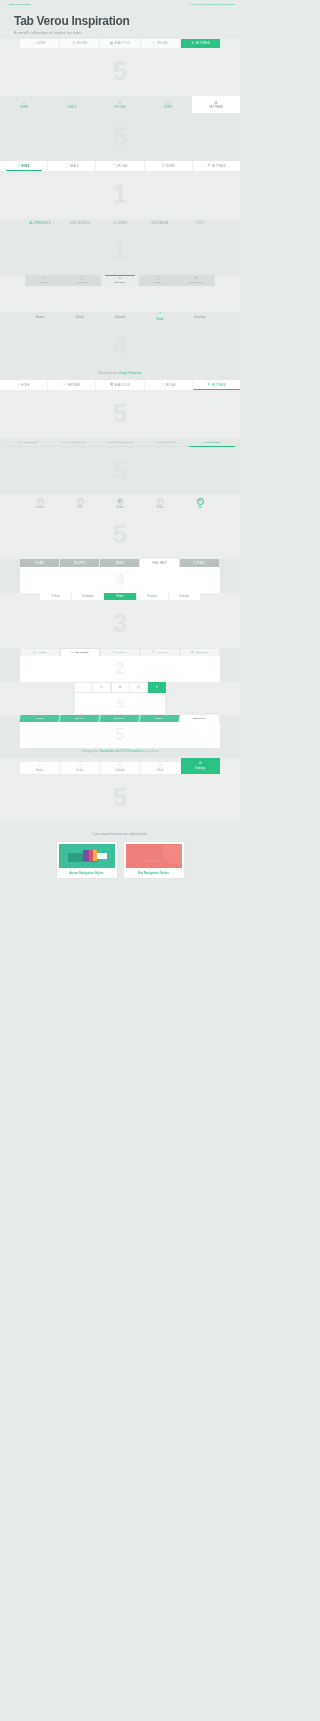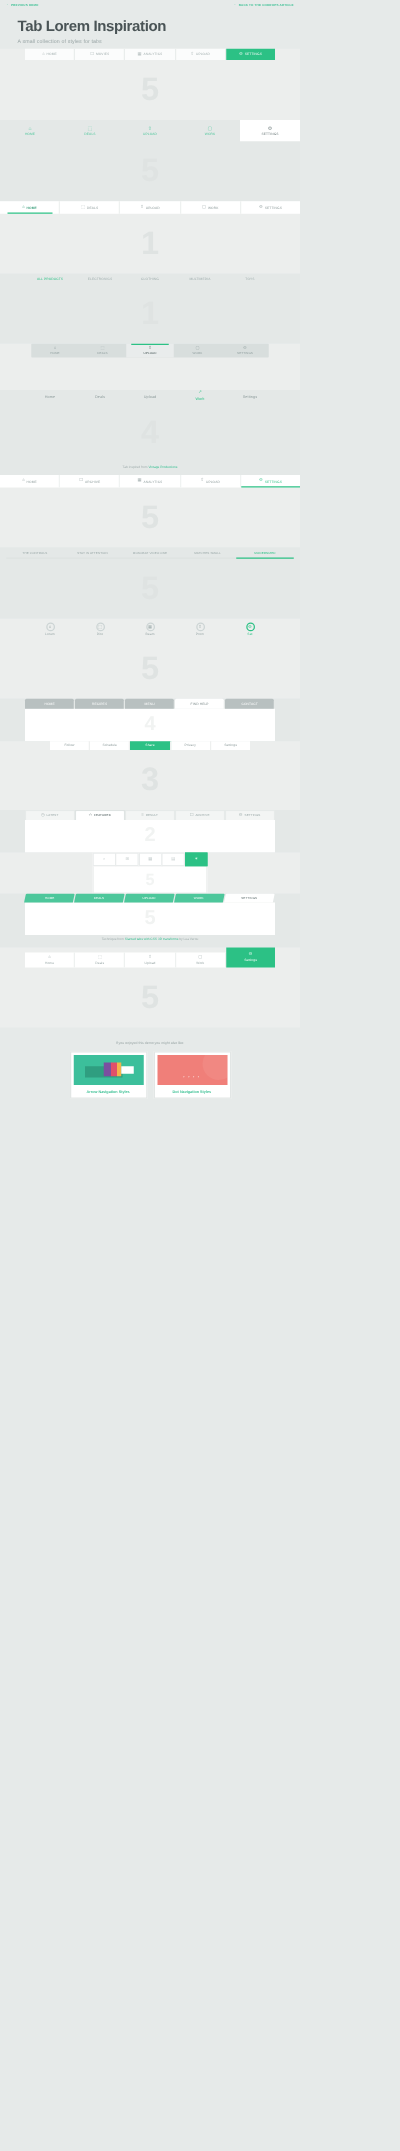--- a/index.html
+++ b/index.html
@@ -231,21 +231,21 @@
       <span class="ic">←</span>
       <span>PREVIOUS DEMO</span>
     </a>
     <a href="#">
       <span class="ic">←</span>
       <span>BACK TO THE CODROPS ARTICLE</span>
     </a>
   </div>
 
   <div class="header">
-    <h1>Tab Lorem Inspiration</h1>
+    <h1>Tab Verou Inspiration</h1>
     <h2>A small collection of styles for tabs</h2>
   </div>
 
   <div id="sections-host">
       <div class="section sec-light">
         <div class="tabs s1">
           <div class="tab">
             <span class="gi">⌂</span>
             <span>HOME</span>
           </div>

